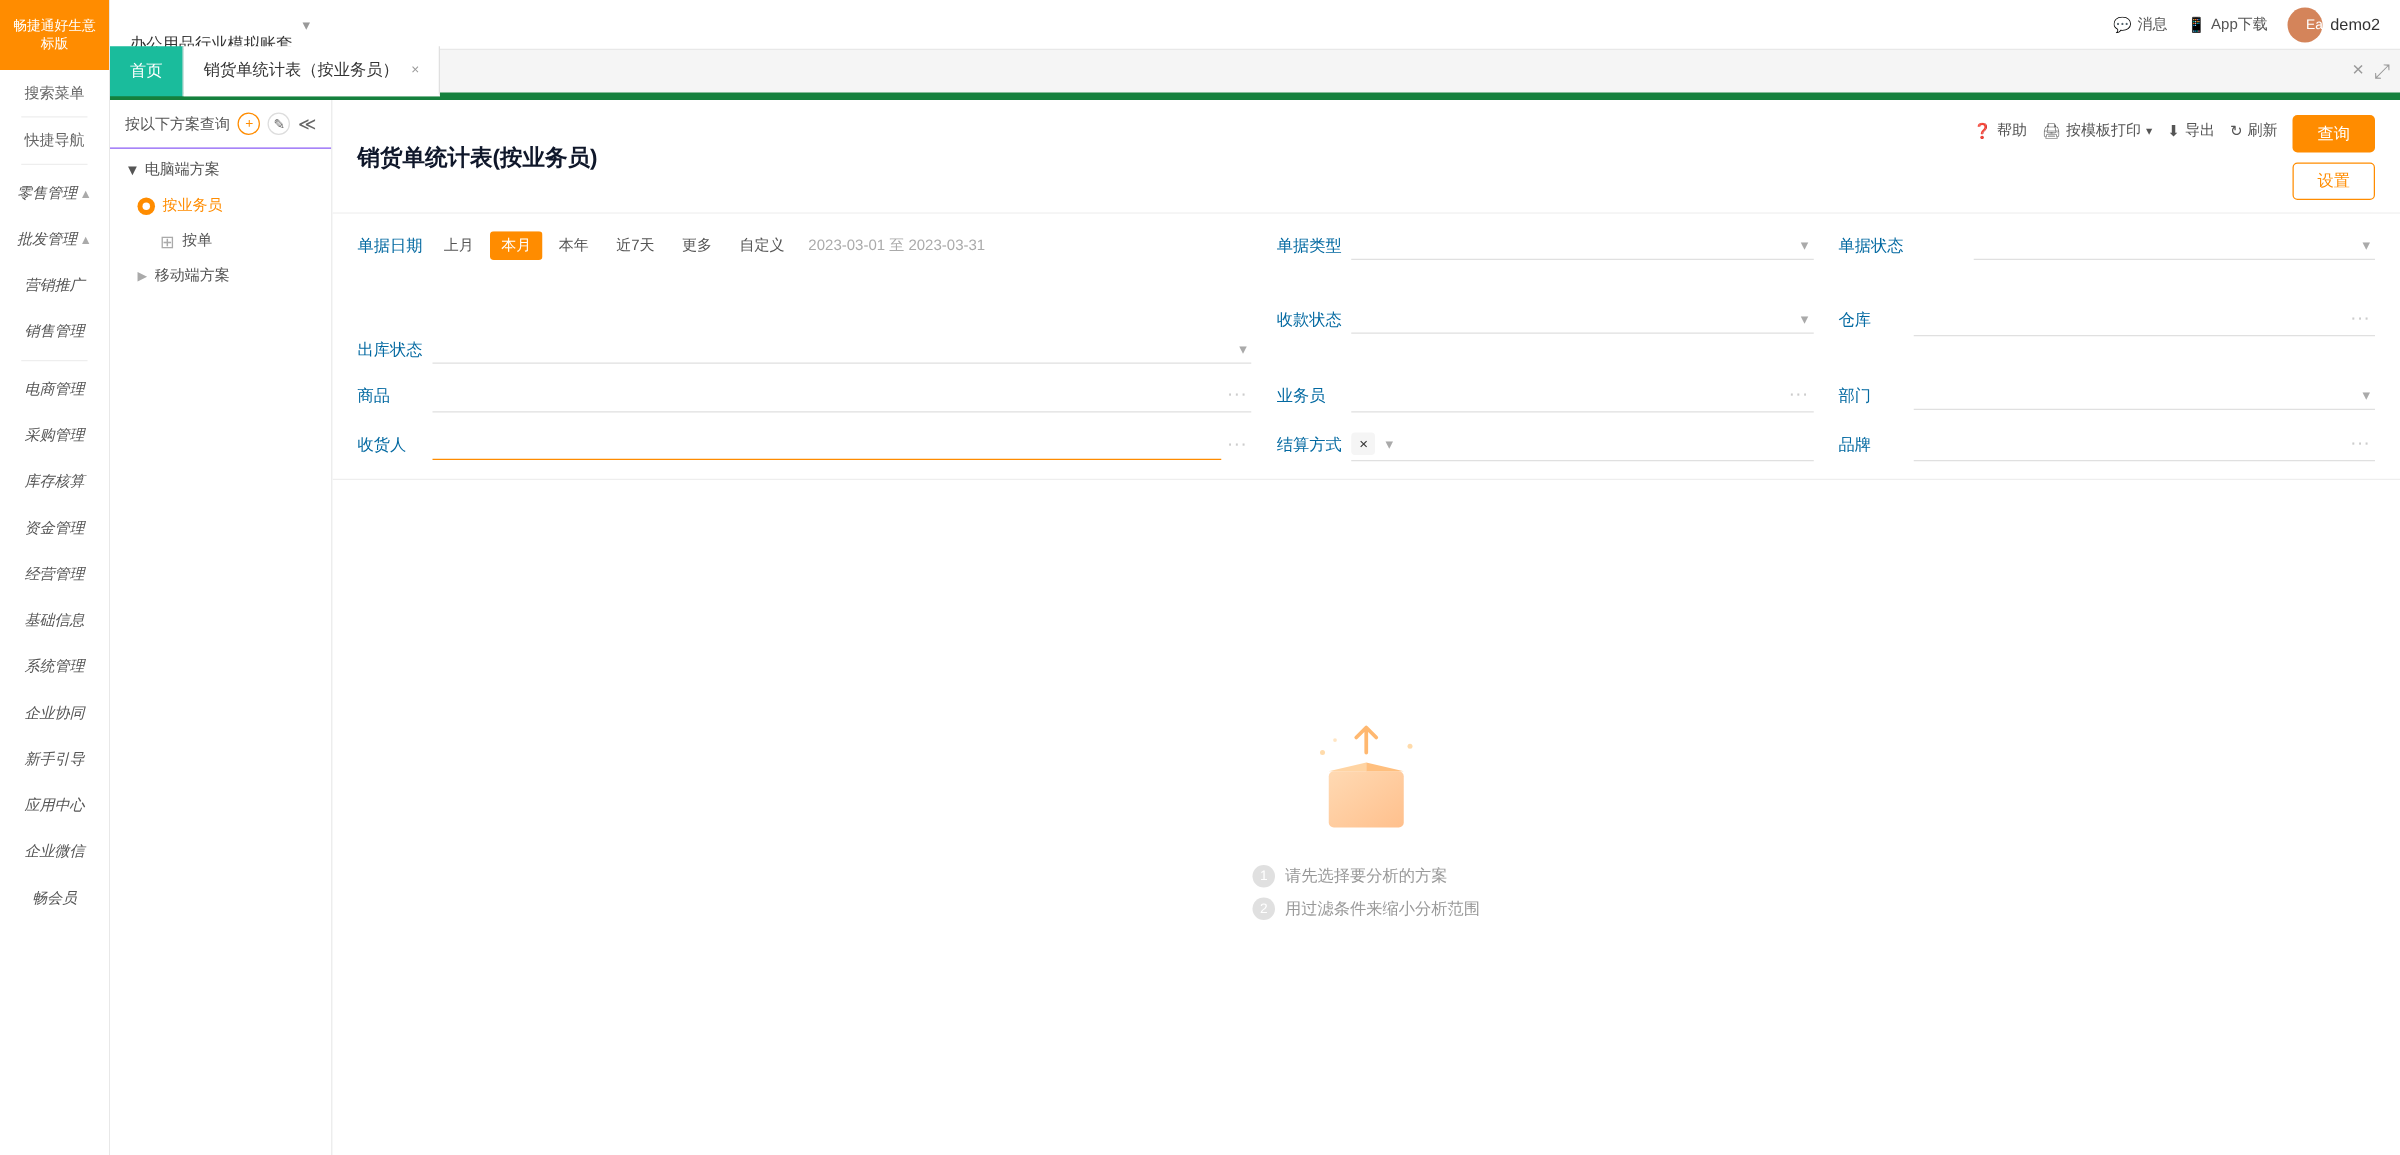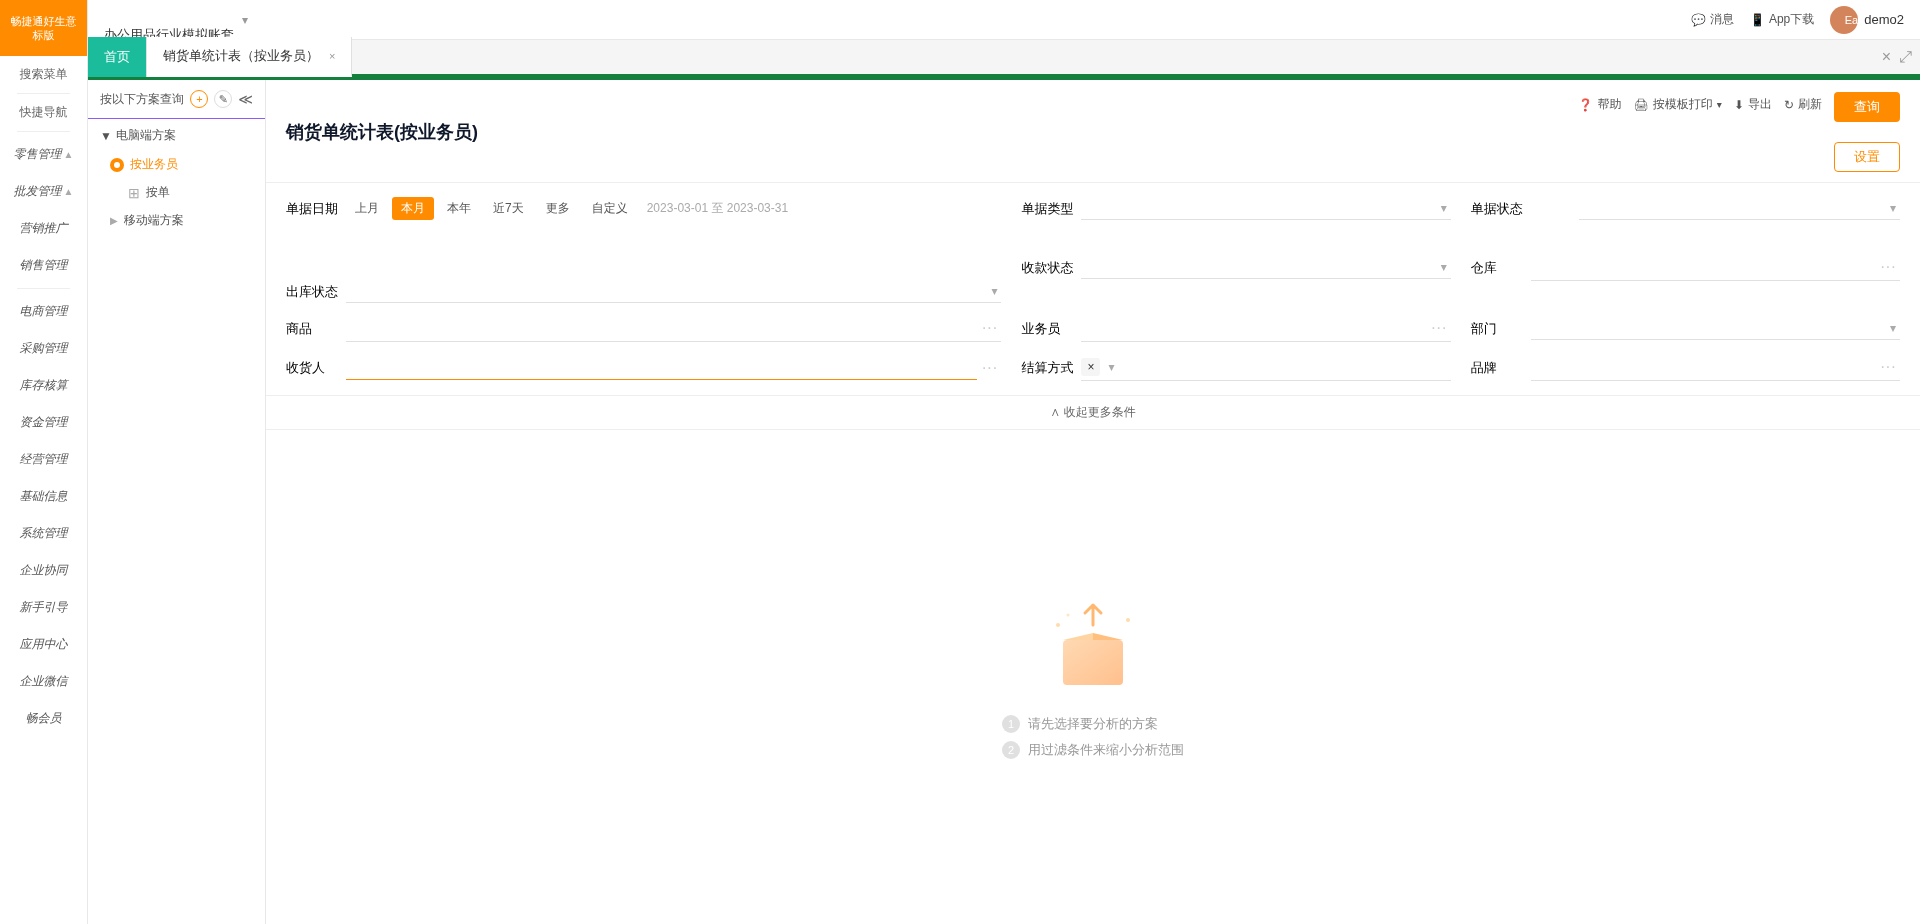--- a/index.html
+++ b/index.html
@@ -73,21 +73,21 @@
     .page-title { font-size: 18px; font-weight: bold; color: #0f172a; }
     .page-action { display: flex; align-items: center; gap: 4px; font-size: 12px; color: #555; cursor: pointer; }
     .btn-query { background: #ff8c00; color: white; border: none; padding: 6px 20px; border-radius: 4px; cursor: pointer; font-size: 13px; }
     .btn-set { background: #fff; color: #ff8c00; border: 1px solid #ff8c00; padding: 5px 16px; border-radius: 4px; cursor: pointer; font-size: 13px; margin-top: 4px; }
 
     
     .filter-area { background: #fff; padding: 14px 20px; border-bottom: 1px solid #eee; flex-shrink: 0; }
     .filter-row { display: flex; align-items: center; margin-bottom: 12px; gap: 0; }
     .filter-row:last-child { margin-bottom: 0; }
     .filter-item { display: flex; align-items: center; flex: 1; min-width: 0; }
-    .filter-label { font-size: 13px; color: #000000; white-space: nowrap; min-width: 60px; }
+    .filter-label { font-size: 13px; color: #0369a1; white-space: nowrap; min-width: 60px; }
     .filter-input { flex: 1; border: none; border-bottom: 1px solid #e0e0e0; padding: 4px 6px; font-size: 13px; color: #333; outline: none; background: transparent; }
     .filter-input.orange-border { border-bottom-color: #ff8c00; }
     .filter-select { flex: 1; display: flex; align-items: center; border-bottom: 1px solid #e0e0e0; padding: 4px 0; cursor: pointer; }
     .filter-select-text { flex: 1; font-size: 13px; color: #ccc; }
     .filter-select-arrow { font-size: 12px; color: #aaa; padding: 0 4px; }
     .filter-dots { font-size: 16px; color: #ccc; padding: 0 4px; cursor: pointer; }
     .filter-tag { display: flex; align-items: center; gap: 4px; background: #f5f5f5; border-radius: 3px; padding: 2px 6px; font-size: 12px; color: #333; }
     .filter-separator { width: 20px; flex-shrink: 0; }
 
     
@@ -243,21 +243,21 @@
             </div>
             <div class="page-action">
               <span>⬇</span>
               <span>导出</span>
             </div>
             <div class="page-action">
               <span>↻</span>
               <span>刷新</span>
             </div>
           </div>
-          <div style="display:flex; flex-direction:column; gap:16px;">
+          <div style="display:flex; flex-direction:column; gap:4px;">
             <button class="btn-query">查询</button>
             <button class="btn-set">设置</button>
           </div>
         </div>
       </div>
 
       <div class="filter-area">
 
         <div class="filter-row">
           <div class="filter-item" style="flex:2.5;">
@@ -362,23 +362,20 @@
           <div class="filter-item" style="flex:1.5;">
             <span class="filter-label">品牌</span>
             <div class="filter-select">
               <span class="filter-select-text"></span>
               <span class="filter-dots">···</span>
             </div>
           </div>
         </div>
       </div>
 
-      <div class="collapse-more">
-        <span>∧ 收起更多条件</span>
-      </div>
 
       <div class="empty-state">
         <div class="empty-icon">
           <svg viewBox="0 0 100 100" xmlns="http://www.w3.org/2000/svg">
             <defs>
               <linearGradient id="boxGrad" x1="0%" y1="0%" x2="100%" y2="100%">
                 <stop offset="0%" style="stop-color:#ffd0a0;stop-opacity:1"></stop>
                 <stop offset="100%" style="stop-color:#ffb070;stop-opacity:1"></stop>
               </linearGradient>
             </defs>

